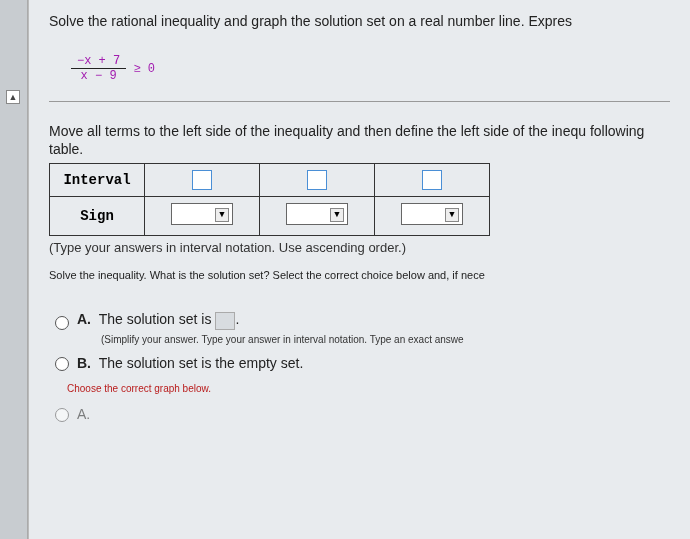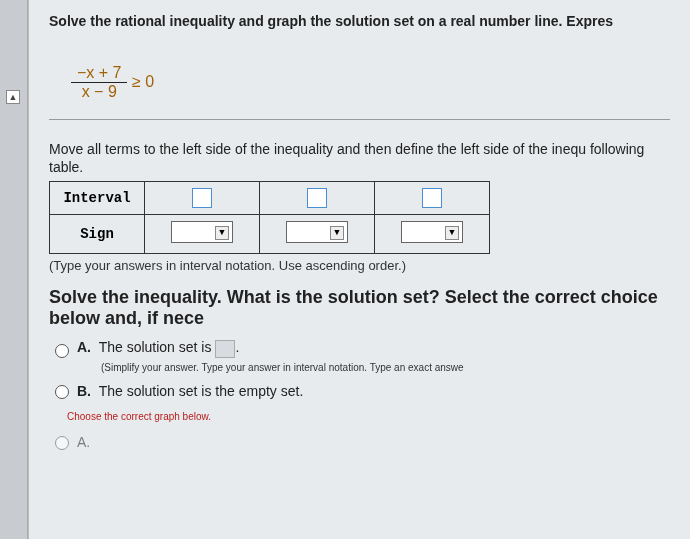--- a/index.html
+++ b/index.html
@@ -36,29 +36,28 @@
       background: #fff;
       border: 1px solid #888;
       font-size: 9px;
       line-height: 12px;
       text-align: center;
       color: #444;
     }
     .instruction {
       font-size: 14px;
       color: #222;
-      margin-bottom: 32px;
+      margin-bottom: 22px;
       line-height: 1.4;
-      font-weight: bold;
     }
     .formula {
-      font-size: 16px;
-      color: #a16207;
+      font-size: 12px;
+      color: #a21caf;
       margin: 6px 0 18px 22px;
-      font-family: Liberation Sans, sans-serif;
+      font-family: Liberation Mono, monospace;
     }
     .frac {
       display: inline-block;
       vertical-align: middle;
       text-align: center;
     }
     .frac .num { display: block; border-bottom: 1.5px solid #222; padding: 0 6px; }
     .frac .den { display: block; padding: 0 6px; }
     .hr {
       border: none;
@@ -119,24 +118,23 @@
       font-size: 9px;
       line-height: 13px;
       text-align: center;
     }
     .hint {
       font-size: 13px;
       color: #333;
       margin-bottom: 14px;
     }
     .question {
-      font-size: 18px;
-      color: #222;
-      margin-bottom: 10px;
-      font-weight: bold;
+      font-size: 11px;
+      color: #222;
+      margin-bottom: 30px;
     }
     .choice {
       font-size: 14px;
       color: #222;
       margin: 8px 0 4px 6px;
       display: flex;
       align-items: flex-end;
       gap: 8px;
     }
     .radio {

